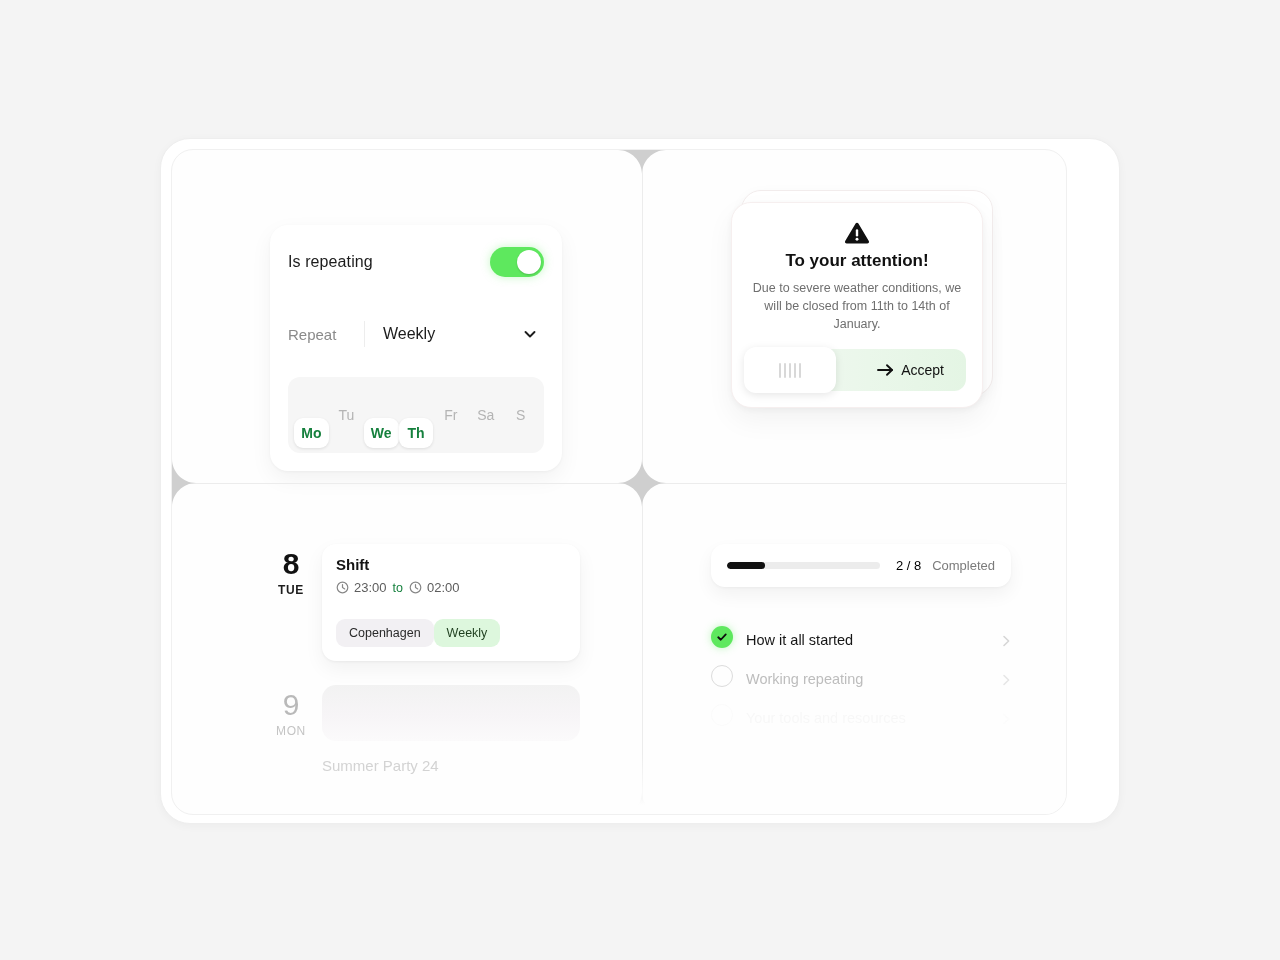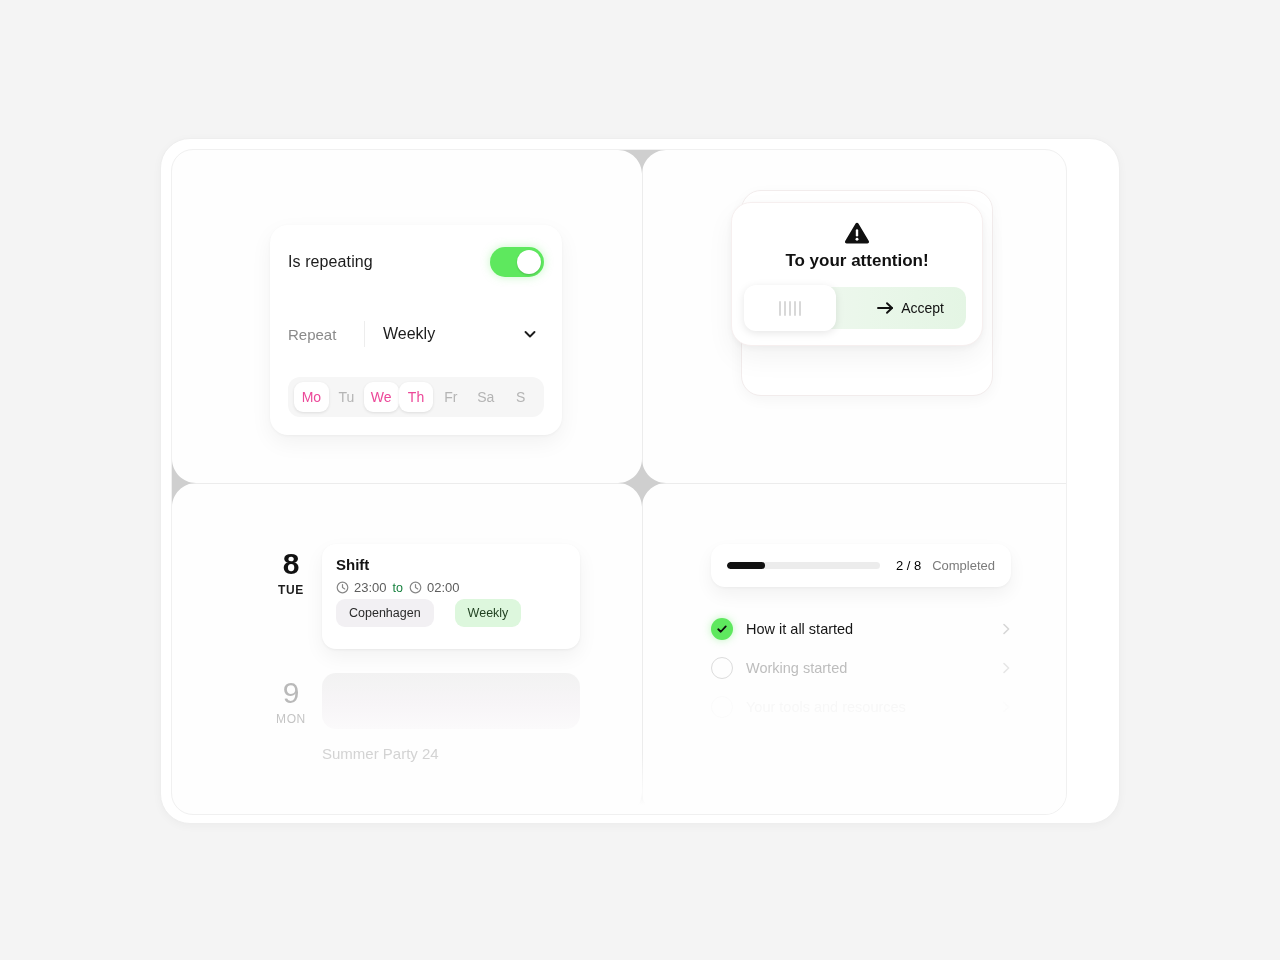--- a/index.html
+++ b/index.html
@@ -125,23 +125,24 @@
     flex: 1 1 0;
     text-align: center;
     font-size: 14px;
     padding: 7px 0;
     border-radius: 9px;
     color: #b4b4b4;
     font-weight: 400;
   }
   .day.on {
     background: #ffffff;
-    color: #ec4899;
-    font-weight: 400;
+    color: #15803d;
+    font-weight: 700;
     box-shadow: 0 1px 3px rgba(0,0,0,0.10);
+    margin-top: 36px;
   }
 
   
   .alert-stack {
     position: absolute;
     left: 112px; top: 46px;
     width: 262px; height: 212px;
   }
   .alert-ghost {
     position: absolute;
@@ -202,28 +203,28 @@
   .d-num { font-size: 30px; font-weight: 700; color: #111111; line-height: 1.05; }
   .d-dow { font-size: 12px; font-weight: 700; color: #1d1d1d; letter-spacing: 0.6px; margin-top: 3px; }
   .d-num.dim { color: #b9b9b9; font-weight: 400; }
   .d-dow.dim { color: #c4c4c4; font-weight: 400; }
 
   .shift-card {
     flex: 1;
     background: #ffffff;
     border-radius: 14px;
     box-shadow: 0 1px 3px rgba(0,0,0,0.05), 0 8px 20px rgba(0,0,0,0.05);
-    padding: 12px 14px 22px 14px;
+    padding: 12px 14px 14px 14px;
   }
   .shift-title { font-size: 15px; font-weight: 700; color: #131313; margin-bottom: 7px; }
   .shift-times { display: flex; align-items: center; gap: 5px; font-size: 13px; color: #5d5d5d; }
   .clock-icon { width: 13px; height: 13px; color: #888888; }
   .clock-icon svg { display: block; }
   .to-word { color: #15803d; font-size: 12.5px; padding: 0 1px; }
-  .tag-row { display: flex; gap: 21px; margin-top: 4px; }
+  .tag-row { display: flex; gap: 0; margin-top: 24px; }
   .tag { font-size: 12.5px; padding: 7px 13px; border-radius: 9px; }
   .tag-gray { background: #f2f0f3; color: #2a2a2a; }
   .tag-green { background: #ddf7dd; color: #1f3f1f; }
 
   .sched-row.second { margin-top: 24px; }
   .ghost-card {
     flex: 1;
     border-radius: 14px;
     background: linear-gradient(180deg,#f2f2f2 0%, #f7f5f7 55%, #fbfafb 100%);
     height: 56px;
@@ -252,21 +253,21 @@
   }
   .prog-fill {
     position: absolute; left: 0; top: 0; height: 100%;
     width: 25%; background: #111111; border-radius: 4px;
   }
   .prog-text { font-size: 13px; color: #7b7b7b; white-space: nowrap; }
   .prog-text .cnt { color: #000000; }
 
   .check-items { margin-top: 22px; }
   .check-item {
-    display: flex; align-items: center;
+    display: flex; align-items: flex-end;
     height: 39px;
     gap: 13px;
   }
   .cbox {
     width: 22px; height: 22px; border-radius: 50%;
     flex: 0 0 22px;
     display: flex; align-items: center; justify-content: center;
   }
   .cbox.done { background: #5ee85e; box-shadow: 0 0 9px rgba(94,232,94,0.40); }
   .cbox.todo { border: 1.6px solid #dcdcdc; background: transparent; }
@@ -335,20 +336,21 @@
 
               <div class="warn-icon">
                 <svg viewBox="0 0 26 24" width="26" height="24" fill="currentColor">
                   <path d="M11.6 2.6 1.2 20.0c-.7 1.2.2 2.6 1.6 2.6h20.4c1.4 0 2.3-1.4 1.6-2.6L14.4 2.6c-.65-1.1-2.15-1.1-2.8 0z"></path>
                   <rect x="11.8" y="8.2" width="2.4" height="7.2" rx="1.2" fill="#ffffff"></rect>
                   <circle cx="13" cy="18.2" r="1.45" fill="#ffffff"></circle>
                 </svg>
               </div>
 
               <div class="alert-title">To your attention!</div>
+              <div class="alert-body">Due to severe weather conditions, we will be closed from 11th to 14th of January.</div>
 
               <div class="slide-accept">
                 <div class="accept-wrap">
                   <span class="arrow-icon">
                     <svg viewBox="0 0 17 14" width="17" height="14" fill="none" stroke="currentColor" stroke-width="1.9" stroke-linecap="round" stroke-linejoin="round">
                       <line x1="1" y1="7" x2="15" y2="7"></line>
                       <polyline points="10,2.2 15,7 10,11.8"></polyline>
                     </svg>
                   </span>
                   <span class="accept-label">Accept</span>
@@ -439,21 +441,21 @@
                 <span class="ci-chev">
                   <svg viewBox="0 0 9 14" width="9" height="14" fill="none" stroke="currentColor" stroke-width="1.6" stroke-linecap="round" stroke-linejoin="round">
                     <polyline points="2,2.5 6.6,7 2,11.5"></polyline>
                   </svg>
                 </span>
               </div>
 
 
               <div class="check-item faded">
                 <span class="cbox todo"></span>
-                <span class="ci-label">Working started</span>
+                <span class="ci-label">Working repeating</span>
                 <span class="ci-chev">
                   <svg viewBox="0 0 9 14" width="9" height="14" fill="none" stroke="currentColor" stroke-width="1.6" stroke-linecap="round" stroke-linejoin="round">
                     <polyline points="2,2.5 6.6,7 2,11.5"></polyline>
                   </svg>
                 </span>
               </div>
 
               <div class="check-item faded ghosted">
                 <span class="cbox todo"></span>
                 <span class="ci-label">Your tools and resources</span>

